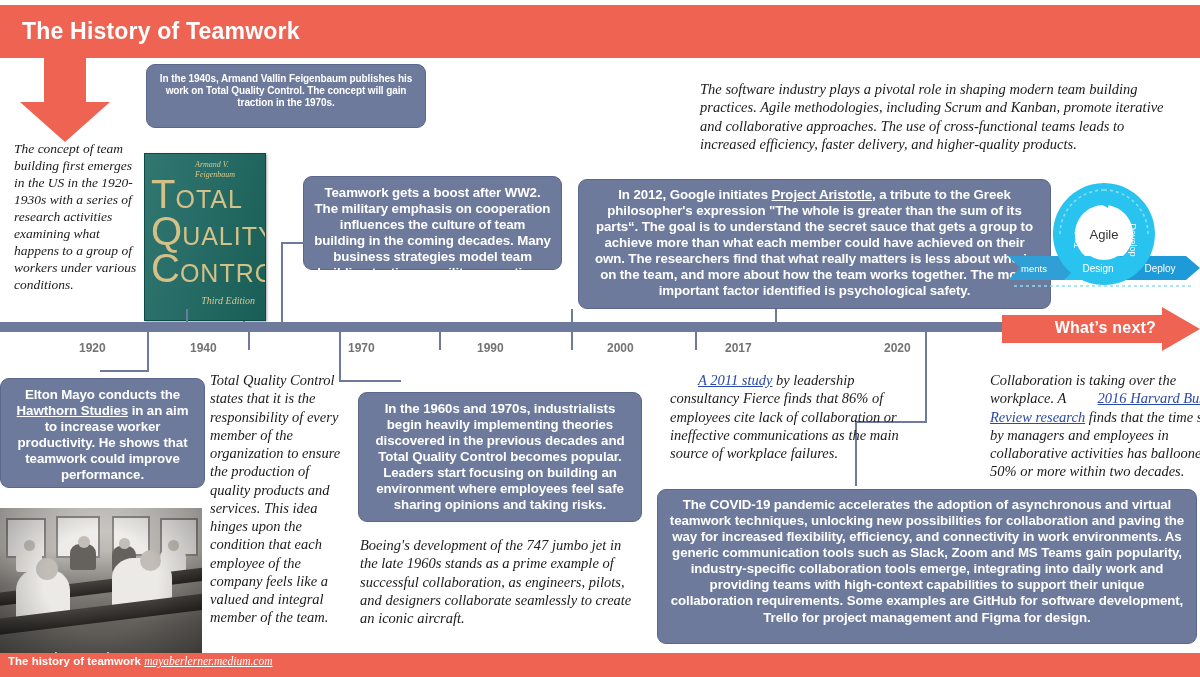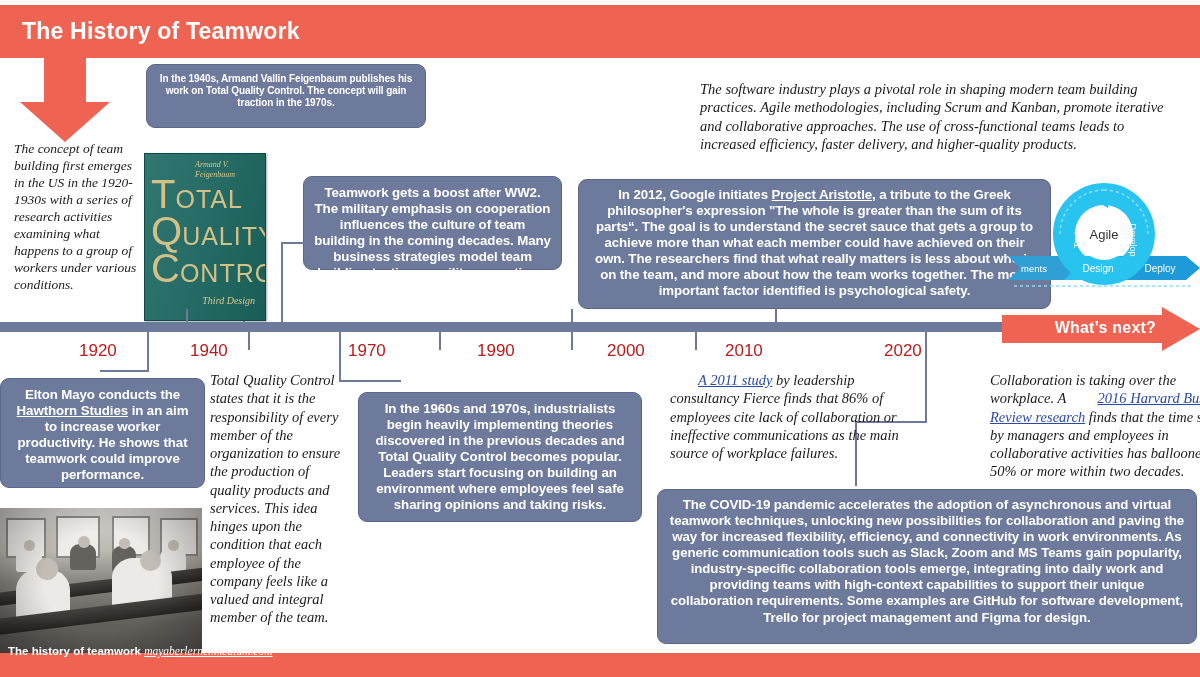--- a/index.html
+++ b/index.html
@@ -53,21 +53,21 @@
 
   
   .timeline-bar {
     position: absolute; left: 0; top: 322px; width: 1162px; height: 10px;
     background: #6d7a9c;
   }
   .tick {
     position: absolute; width: 2px; background: #6d7a9c;
   }
   .year {
-    position: absolute; color: #b91c1c; font-weight: normal; font-size: 17px;
+    position: absolute; color: #737373; font-weight: bold; font-size: 12px;
   }
   .connector { position: absolute; background: #6d7a9c; }
   .whats-next { position: absolute; right: 0px; top: 307px; width: 198px; height: 44px; }
   .whats-next-label {
     position: absolute; right: 44px; top: 319px; color: #fff;
     font-weight: bold; font-size: 16px; letter-spacing: .2px;
   }
 
   
   .book {
@@ -134,21 +134,21 @@
 
   
   .agile { position: absolute; left: 1008px; top: 178px; width: 192px; height: 112px; }
 
   
   .footer-bar {
     position: absolute; left: 0; bottom: 0; width: 1200px; height: 24px;
     background: #ee6352;
   }
   .footer-text {
-    position: absolute; left: 8px; bottom: 20px;
+    position: absolute; left: 8px; bottom: 10px;
     font-size: 11.5px; font-weight: bold; color: #ffffff;
   }
   .footer-text .site {
     font-family: "Liberation Serif", serif; font-style: italic;
     font-weight: normal; text-decoration: underline; font-size: 11.5px;
   }
 </style>
 </head>
 <body>
 
@@ -174,21 +174,21 @@
     <span>In 2012, Google initiates </span><u>Project Aristotle</u><span>, a tribute to the Greek philosopher's expression "The whole is greater than the sum of its parts“. The goal is to understand the secret sauce that gets a group to achieve more than what each member could have achieved on their own. The researchers find that what really matters is less about who is on the team, and more about how the team works together. The most important factor identified is psychological safety.</span>
   </div>
 
   <div class="book">
     <div class="bk-author">Armand V. Feigenbaum</div>
     <div class="bk-title">
       <span class="bk-line"><span class="cap">T</span><span class="rest">OTAL</span></span>
       <span class="bk-line"><span class="cap">Q</span><span class="rest">UALITY</span></span>
       <span class="bk-line"><span class="cap">C</span><span class="rest">ONTROL</span></span>
     </div>
-    <div class="bk-ed">Third Design</div>
+    <div class="bk-ed">Third Edition</div>
   </div>
 
   <svg class="agile" viewBox="0 0 192 112">
 
     <g>
       <path d="M0,78 L58,78 L70,90 L58,102 L0,102 L12,90 Z" fill="#2f9fd6"></path>
       <path d="M56,78 L114,78 L126,90 L114,102 L56,102 L68,90 Z" fill="#29c3ef"></path>
       <path d="M112,78 L178,78 L192,90 L178,102 L112,102 L124,90 Z" fill="#1f9ad8"></path>
     </g>
 
@@ -224,21 +224,21 @@
   <div class="tick" style="left:439px; top:332px; height:18px;"></div>
   <div class="tick" style="left:571px; top:332px; height:18px;"></div>
   <div class="tick" style="left:695px; top:332px; height:18px;"></div>
   <div class="tick" style="left:925px; top:332px; height:18px;"></div>
 
   <div class="year" style="left:79px; top:341px;">1920</div>
   <div class="year" style="left:190px; top:341px;">1940</div>
   <div class="year" style="left:348px; top:341px;">1970</div>
   <div class="year" style="left:477px; top:341px;">1990</div>
   <div class="year" style="left:583px; top:341px;margin-left:24px;">2000</div>
-  <div class="year" style="left:725px; top:341px;">2010</div>
+  <div class="year" style="left:725px; top:341px;">2017</div>
   <div class="year" style="left:884px; top:341px;">2020</div>
 
   <svg class="whats-next" viewBox="0 0 198 44">
     <polygon points="0,8 160,8 160,0 198,22 160,44 160,36 0,36" fill="#ee6352"></polygon>
   </svg>
   <div class="whats-next-label">What’s next?</div>
 
   <div class="connector" style="left:147px; top:350px; width:2px; height:22px;"></div>
   <div class="connector" style="left:100px; top:370px; width:49px; height:2px;"></div>
   <div class="connector" style="left:339px; top:350px; width:2px; height:32px;"></div>
@@ -250,20 +250,21 @@
   <div class="callout" style="left:0px; top:378px; width:205px; height:110px; font-size:13.3px;">
     <span>Elton Mayo conducts the </span><u>Hawthorn Studies</u><span> in an aim to increase worker productivity. He shows that teamwork could improve performance.</span>
   </div>
 
   <div class="callout" style="left:358px; top:392px; width:284px; height:130px; font-size:13.3px;">In the 1960s and 1970s, industrialists begin heavily implementing theories discovered in the previous decades and Total Quality Control becomes popular. Leaders start focusing on building an environment where employees feel safe sharing opinions and taking risks.</div>
 
   <div class="callout" style="left:657px; top:489px; width:540px; height:155px; font-size:13.3px; padding:7px 10px;">The COVID-19 pandemic accelerates the adoption of asynchronous and virtual teamwork techniques, unlocking new possibilities for collaboration and paving the way for increased flexibility, efficiency, and connectivity in work environments. As generic communication tools such as Slack, Zoom and MS Teams gain popularity, industry-specific collaboration tools emerge, integrating into daily work and providing teams with high-context capabilities to support their unique collaboration requirements.  Some examples are GitHub for software development, Trello for project management and Figma for design.</div>
 
   <div class="note" style="left:210px; top:371px; width:138px; font-size:14.5px;">Total Quality Control states that it is the responsibility of every member of the organization to ensure the production of quality products and services. This idea hinges upon the condition that each employee of the company feels like a valued and integral member of the team.</div>
 
+  <div class="note" style="left:360px; top:536px; width:280px; font-size:14.5px;">Boeing's development of the 747 jumbo jet in the late 1960s stands as a prime example of successful collaboration, as engineers, pilots, and designers collaborate seamlessly to create an iconic aircraft.</div>
 
   <div class="note" style="left:670px; top:371px; width:232px; font-size:14.5px;">
     <span class="lnk">A 2011 study</span><span> by leadership consultancy Fierce finds that 86% of employees cite lack of collaboration or ineffective communications as the main source of workplace failures.</span>
   </div>
 
   <div class="note" style="left:990px; top:371px; width:248px; font-size:14.5px;">
     <span>Collaboration is taking over the workplace. A </span><span class="lnk">2016 Harvard Business Review research</span><span> finds that the time spent by managers and employees in collaborative activities has ballooned by 50% or more within two decades.</span>
   </div>
 
   <div class="photo">

